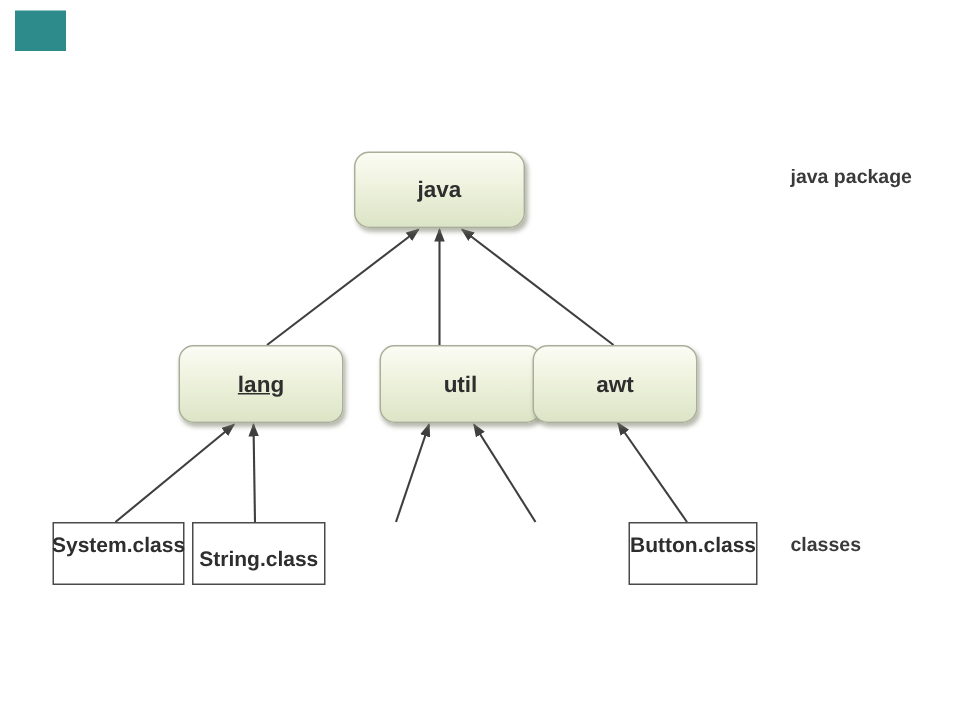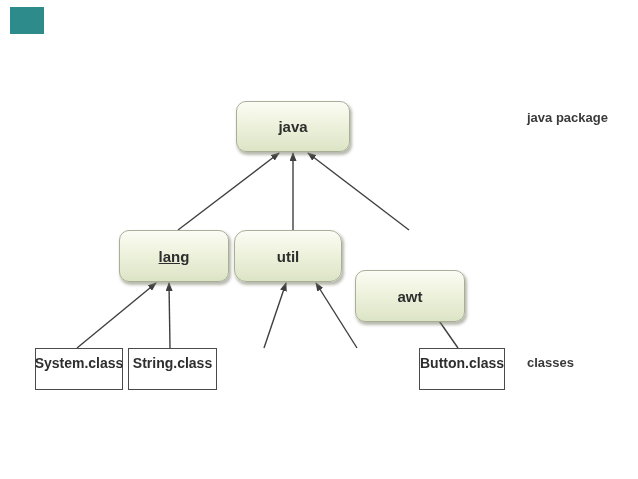--- a/index.html
+++ b/index.html
@@ -49,39 +49,39 @@
     display: flex;
     align-items: center;
     justify-content: center;
     font-weight: 700;
     font-size: 15px;
     color: var(--text, #2e2e2e);
     text-align: center;
   }
   .pkg-root   { left: 236px; top: 101px; width: 112px; height: 49px; }
   .pkg-lang   { left: 119px; top: 230px; width: 108px; height: 50px; text-decoration: underline; }
-  .pkg-util   { left: 234px; top: 230px; width: 106px; height: 50px; border-radius: 12px; }
-  .pkg-awt    { left: 355px; top: 230px; width: 108px; height: 50px; margin-top: 40px; }
+  .pkg-util   { left: 253px; top: 230px; width: 106px; height: 50px; }
+  .pkg-awt    { left: 355px; top: 230px; width: 108px; height: 50px; }
   .cls {
     position: absolute;
     top: 348px;
     height: 42px;
     background: #ffffff;
     border: 1.5px solid var(--class-box-border, #4a4a4a);
     box-sizing: border-box;
     display: flex;
     align-items: flex-start;
     justify-content: center;
     padding-top: 6px;
     font-weight: 700;
     font-size: 14px;
     color: var(--text, #2e2e2e);
   }
   .cls-system    { left: 35px;  width: 88px; }
-  .cls-string    { left: 128px; width: 89px; }
+  .cls-string    { left: 128px; width: 89px; align-items: center; }
   .cls-arraylist { left: 226px; width: 91px; }
   .cls-map       { left: 323px; width: 91px; }
   .cls-button    { left: 419px; width: 86px; }
   .annotation {
     position: absolute;
     left: 527px;
     font-weight: 700;
     font-size: 13px;
     line-height: 17px;
     color: #3a3a3a;

